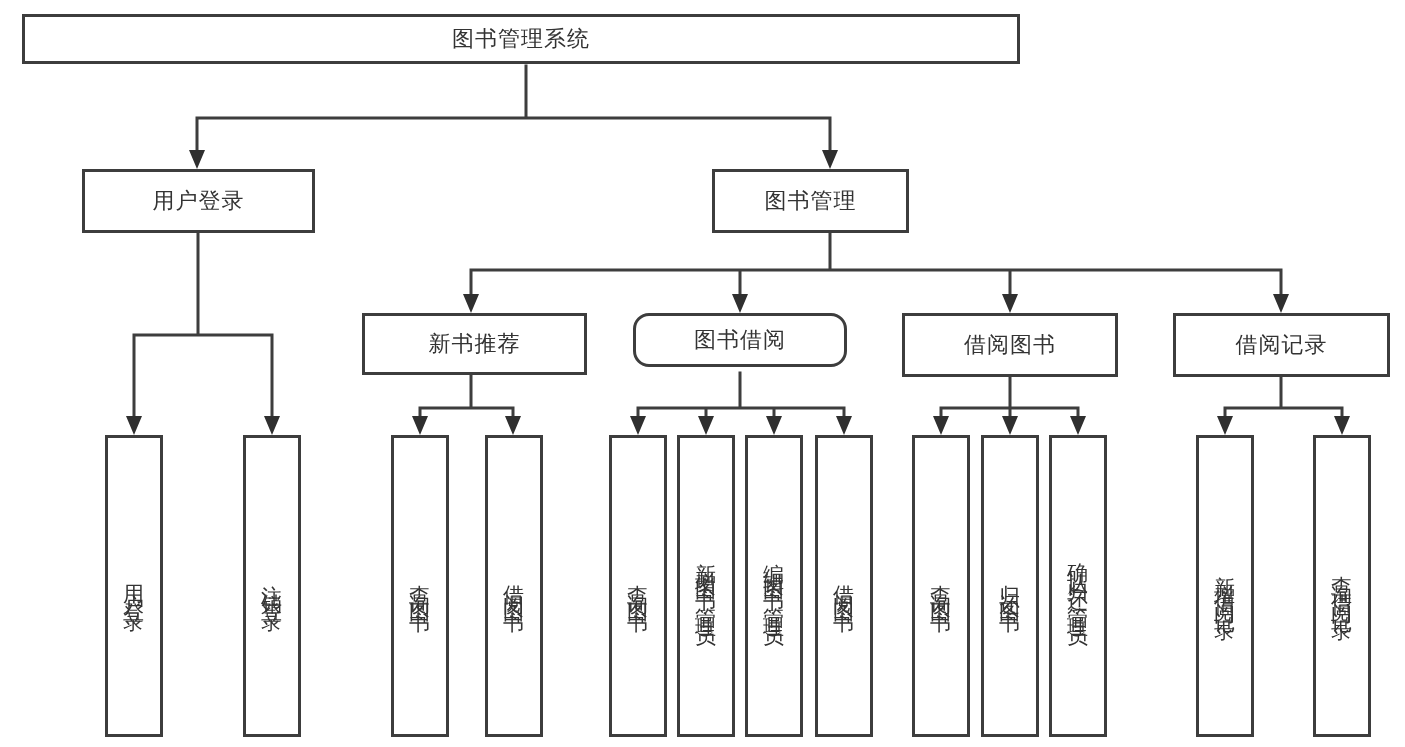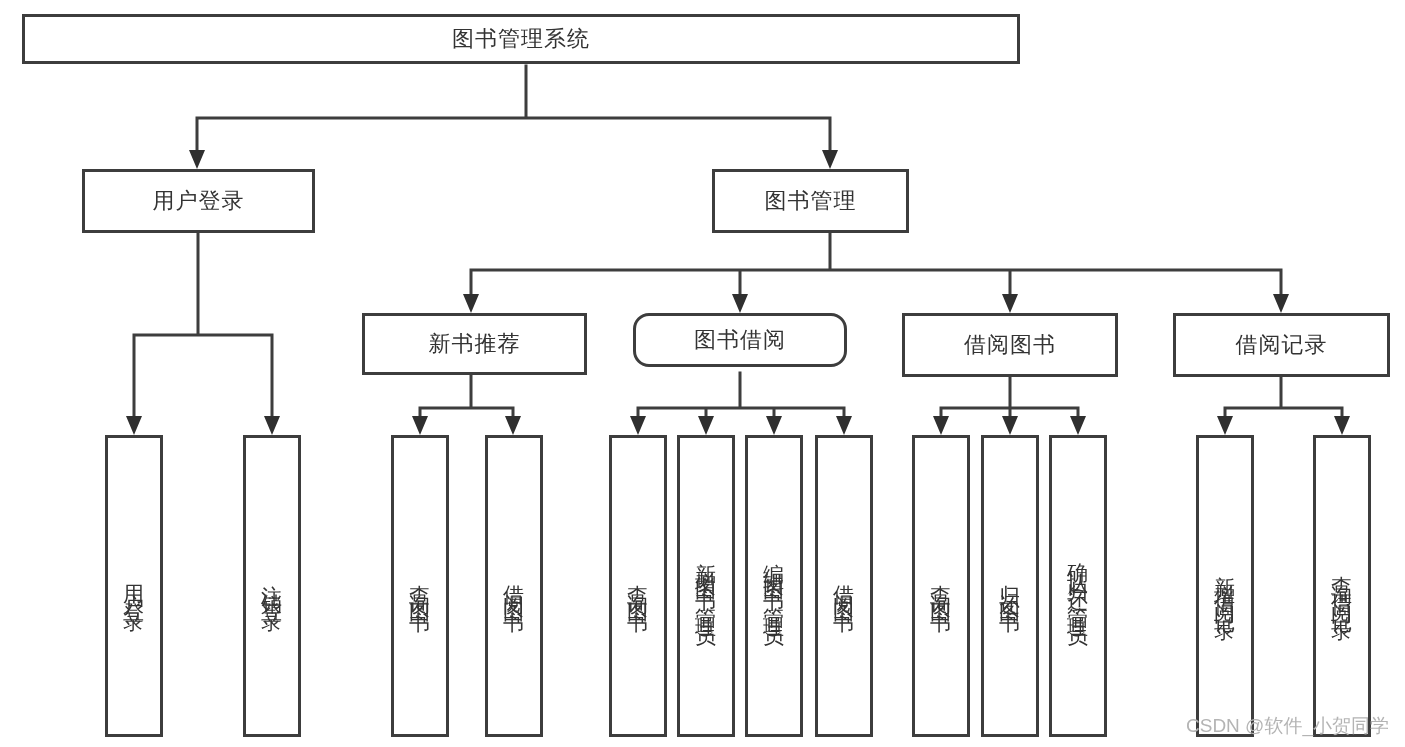--- a/index.html
+++ b/index.html
@@ -145,15 +145,14 @@
     <span class="label">确认归还（管理员）</span>
   </div>
 
   <div class="node v" style="left:1196px; top:435px; width:58px; height:302px;">
     <span class="label">新增借阅记录</span>
   </div>
   <div class="node v" style="left:1313px; top:435px; width:58px; height:302px;">
     <span class="label">查询借阅记录</span>
   </div>
 
-  <div class="watermark">CSDN @软件_小贺同学</div>
 
 </div>
 
 </body></html>

